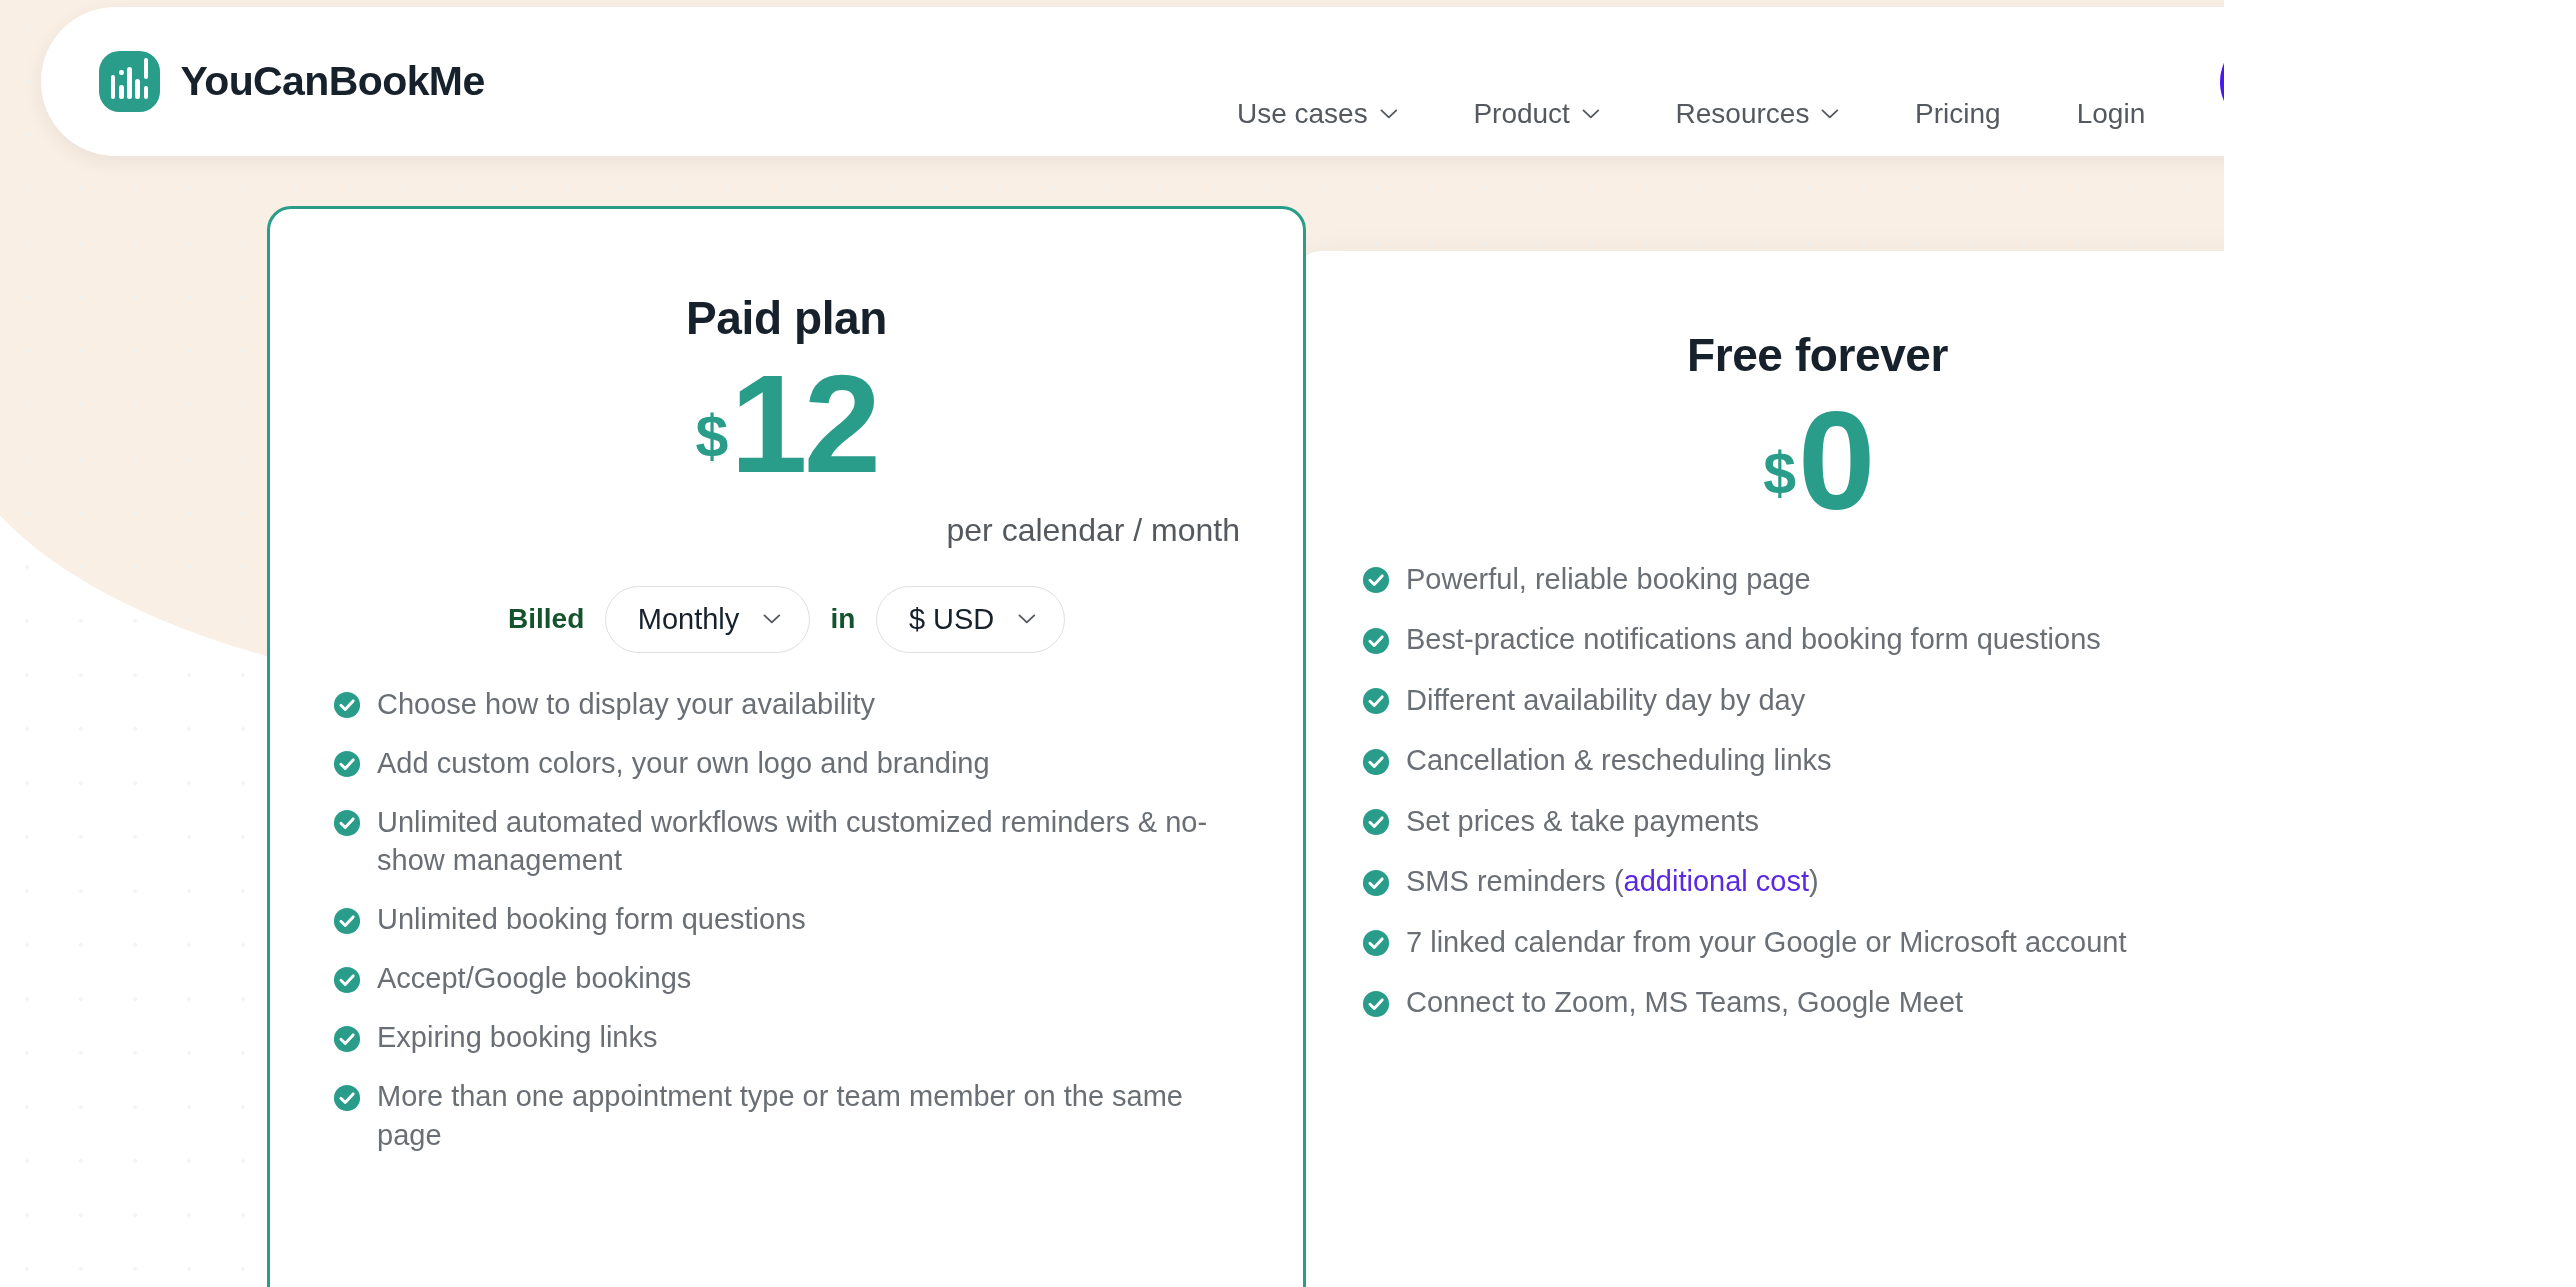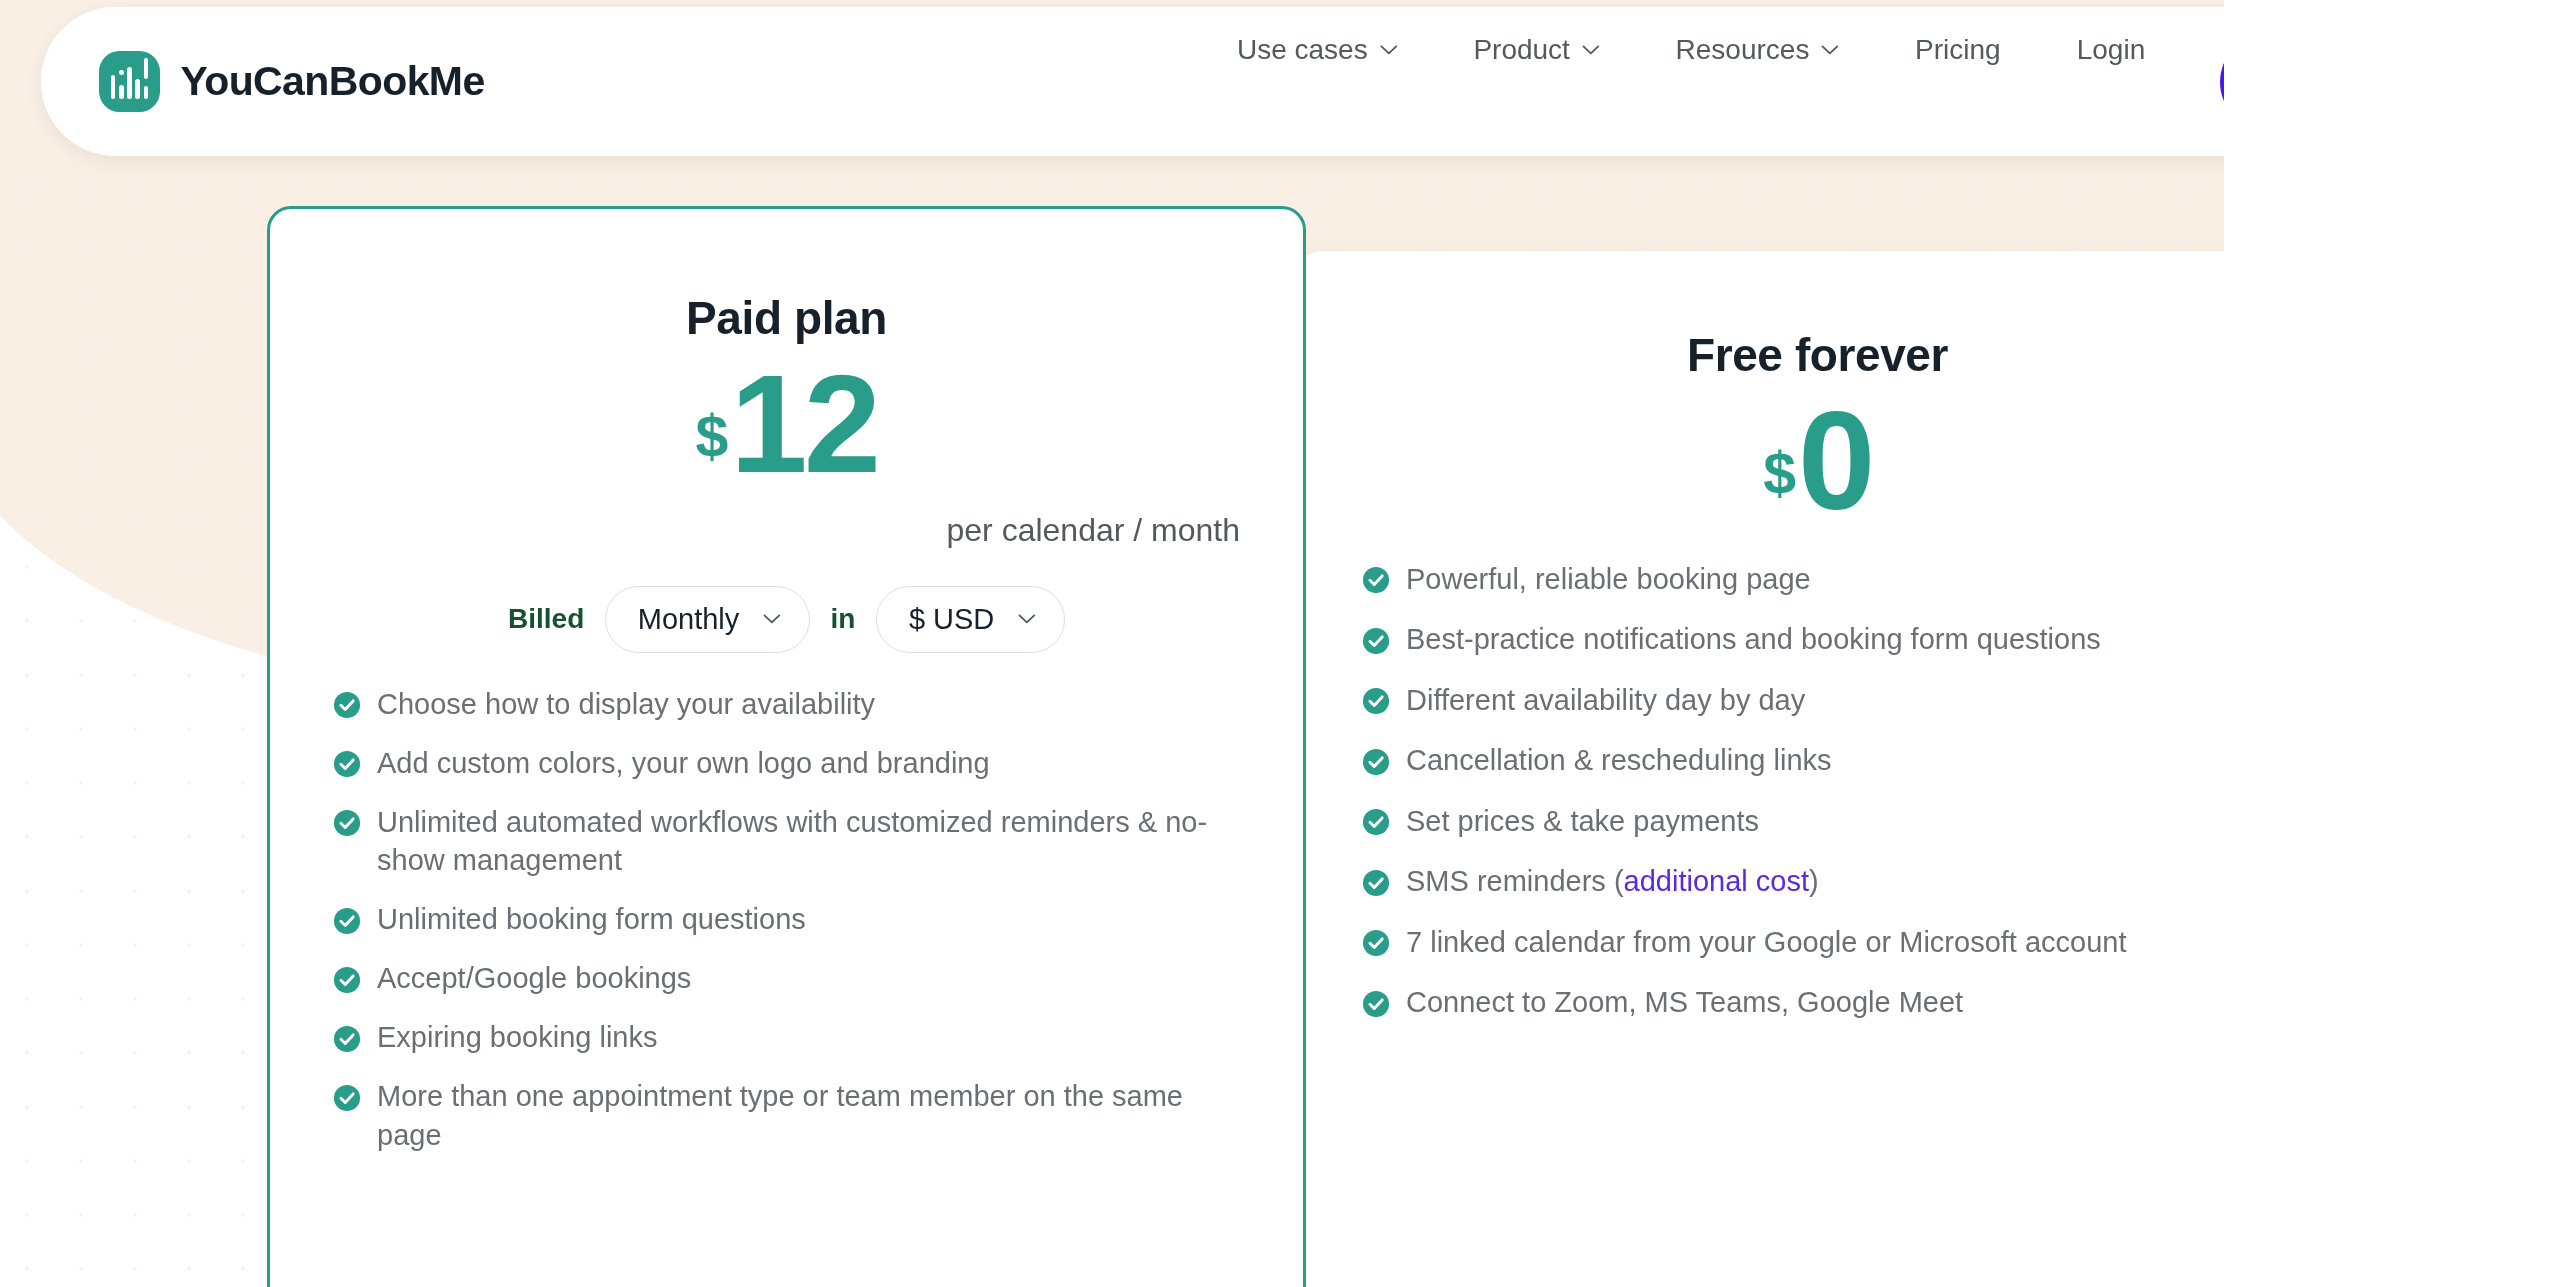--- a/index.html
+++ b/index.html
@@ -103,21 +103,21 @@
   .brand-name {
     font-size: 41px;
     font-weight: 700;
     color: #17212b;
     letter-spacing: -0.6px;
     white-space: nowrap;
   }
 
   .nav {
     display: flex;
-    align-items: flex-start;
+    align-items: flex-end;
     margin-left: auto;
     margin-right: 58px;
     gap: 0;
   }
   .nav-item {
     display: flex;
     align-items: center;
     gap: 12px;
     font-size: 28px;
     color: #54595f;

